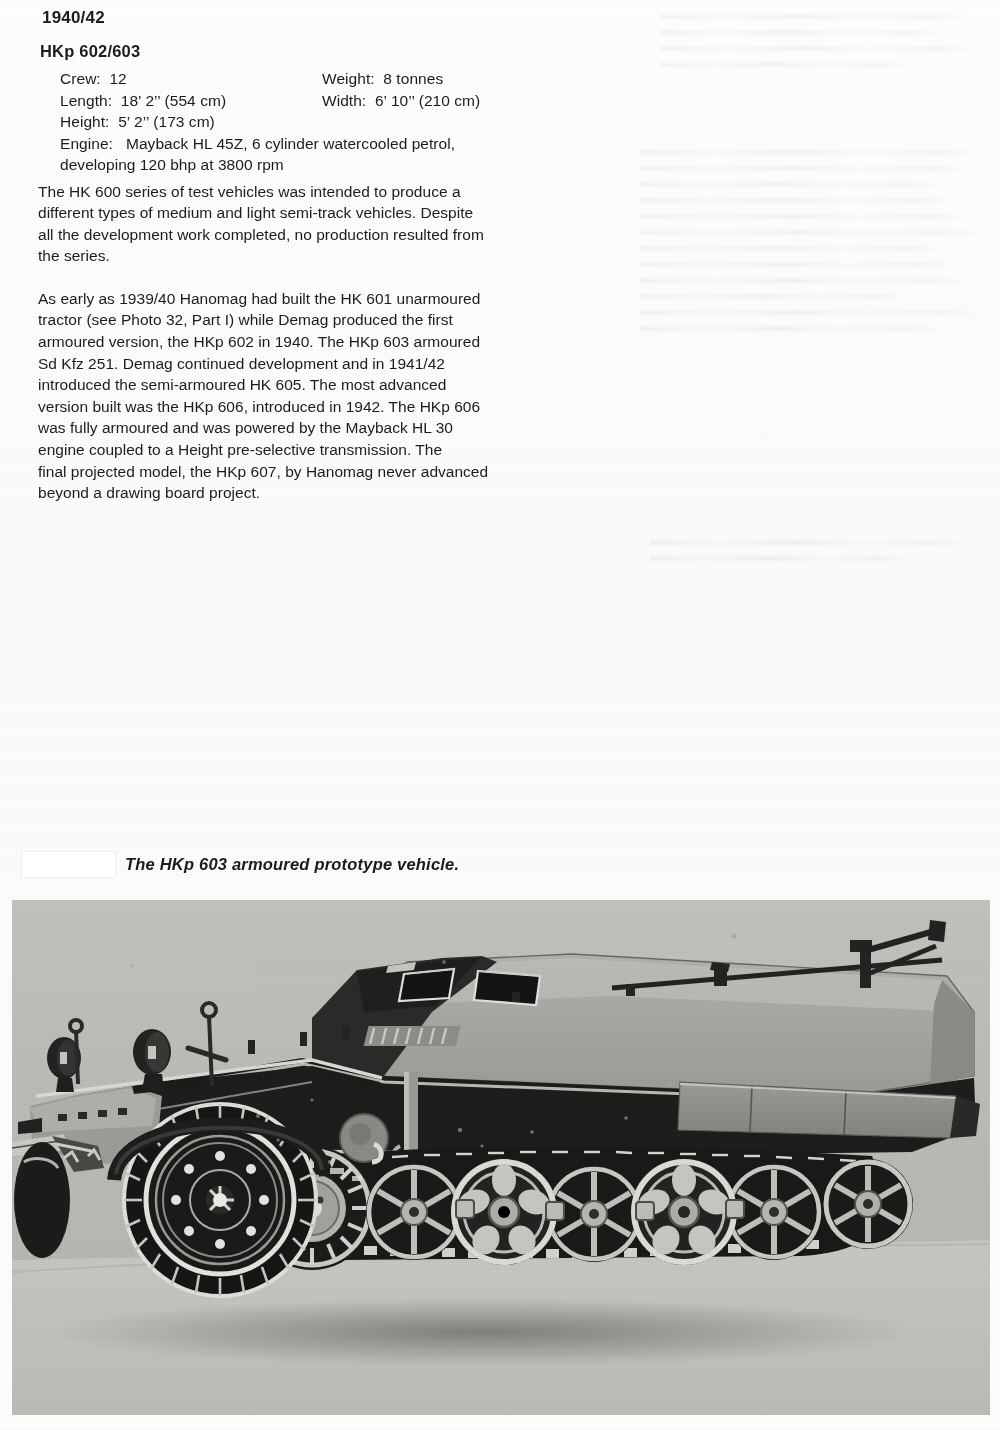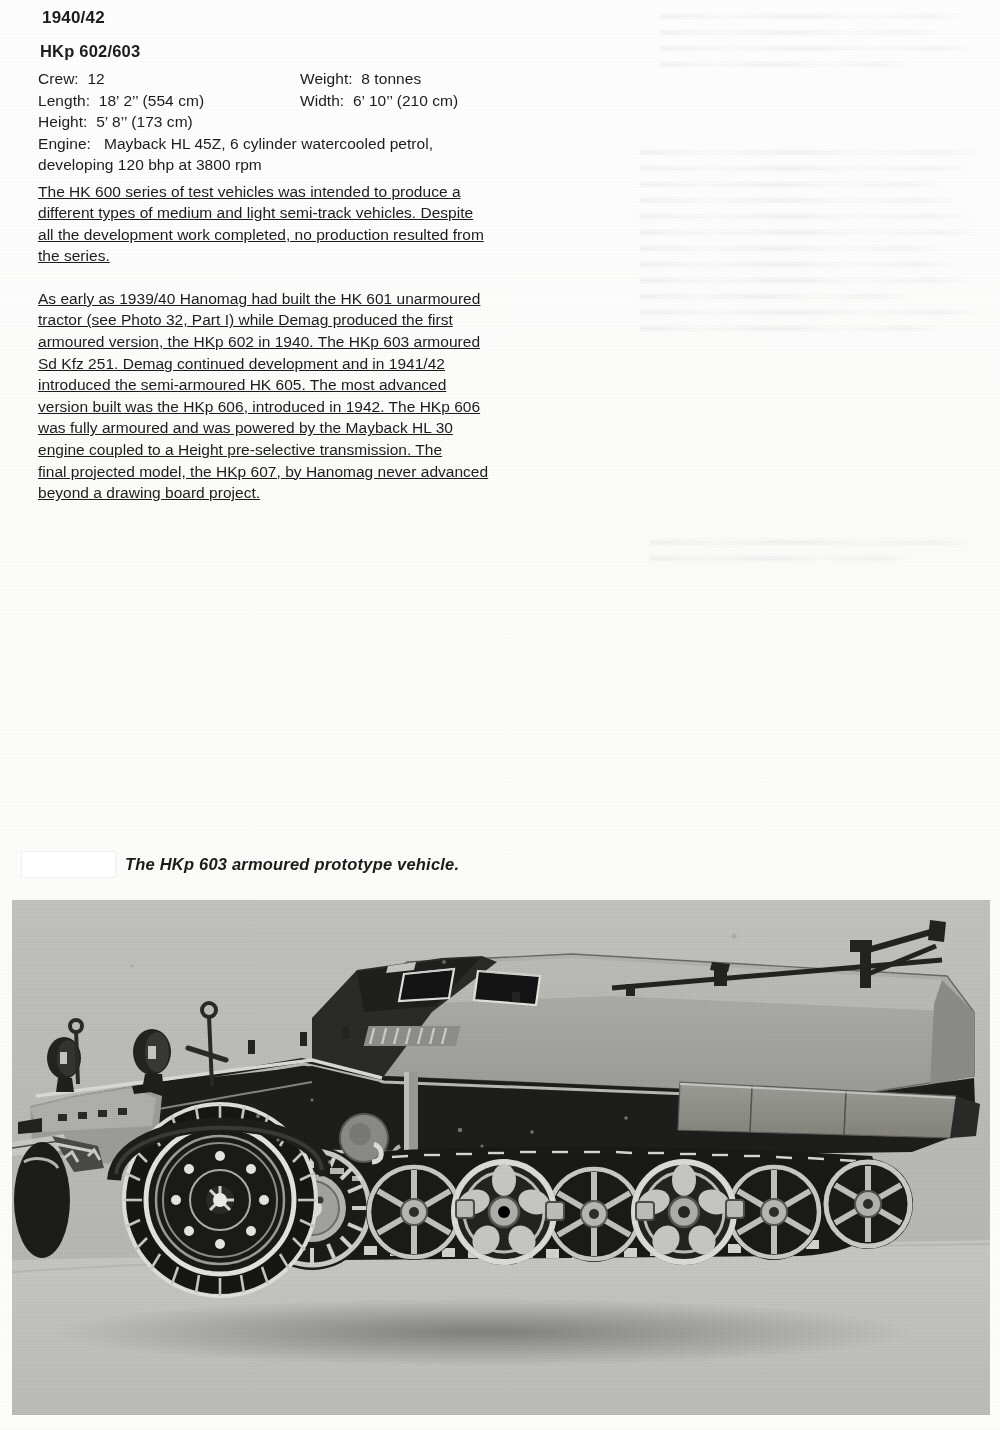--- a/index.html
+++ b/index.html
@@ -50,39 +50,39 @@
     letter-spacing: 0.2px;
   }
   .specs {
     margin: 0 0 4px 0;
     font-size: 15.5px;
     line-height: 21.5px;
     letter-spacing: 0.05px;
   }
   .spec-row {
     display: flex;
+    margin-left: 22px;
   }
   .spec-cell-a {
     width: 262px;
     flex: 0 0 262px;
     white-space: pre;
   }
   .spec-cell-b {
     white-space: pre;
   }
   .spec-wide {
     white-space: pre;
   }
   .para {
     font-size: 15.5px;
     line-height: 21.6px;
     margin: 0;
     letter-spacing: 0.02px;
     color: #1c1c1c;
-    text-decoration: underline;
   }
   .para-line { white-space: pre; display: block; }
   .blk-intro { margin-top: 5px; }
   .blk-hist { margin-top: 21px; }
 
   
   .ghost {
     position: absolute;
     pointer-events: none;
     opacity: 0.30;
@@ -198,21 +198,21 @@
     <div class="specs">
       <div class="spec-row">
         <span class="spec-cell-a">Crew:  12</span>
         <span class="spec-cell-b">Weight:  8 tonnes</span>
       </div>
       <div class="spec-row">
         <span class="spec-cell-a">Length:  18’ 2’’ (554 cm)</span>
         <span class="spec-cell-b">Width:  6’ 10’’ (210 cm)</span>
       </div>
       <div class="spec-row">
-        <span class="spec-cell-a">Height:  5’ 8’’ (173 cm)</span>
+        <span class="spec-cell-a">Height:  5’ 2’’ (173 cm)</span>
       </div>
       <div class="spec-row">
         <span class="spec-wide">Engine:   Mayback HL 45Z, 6 cylinder watercooled petrol,</span>
       </div>
       <div class="spec-row">
         <span class="spec-wide">developing 120 bhp at 3800 rpm</span>
       </div>
     </div>
 
     <p class="para blk-intro">

